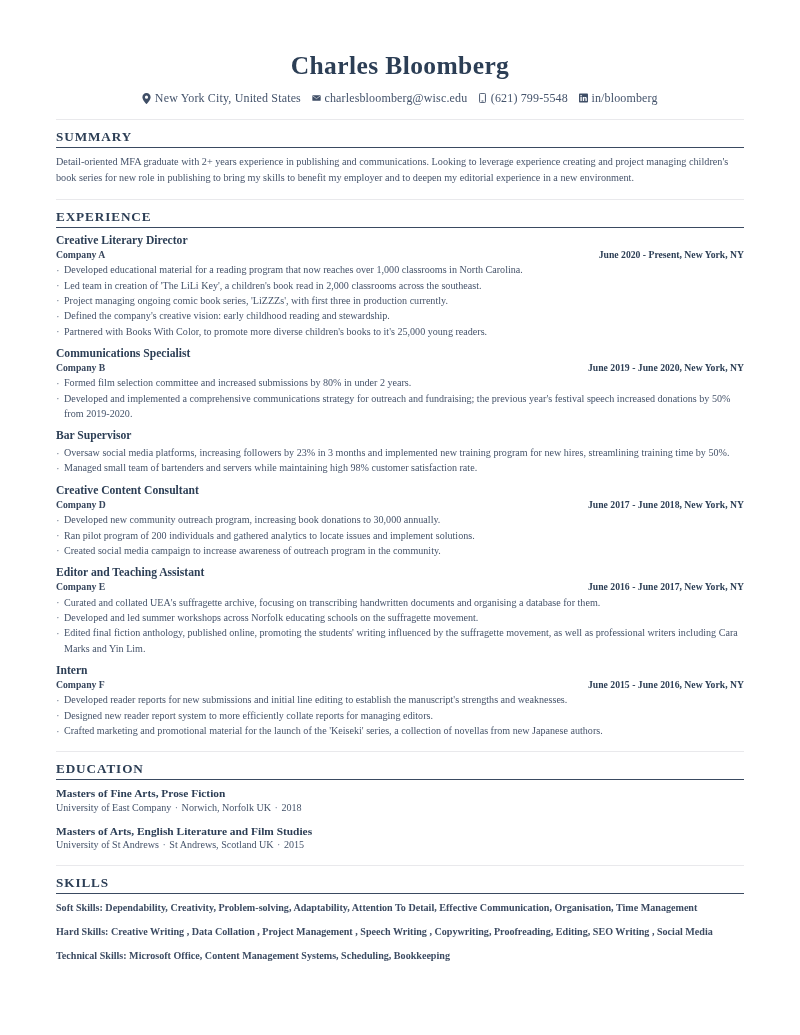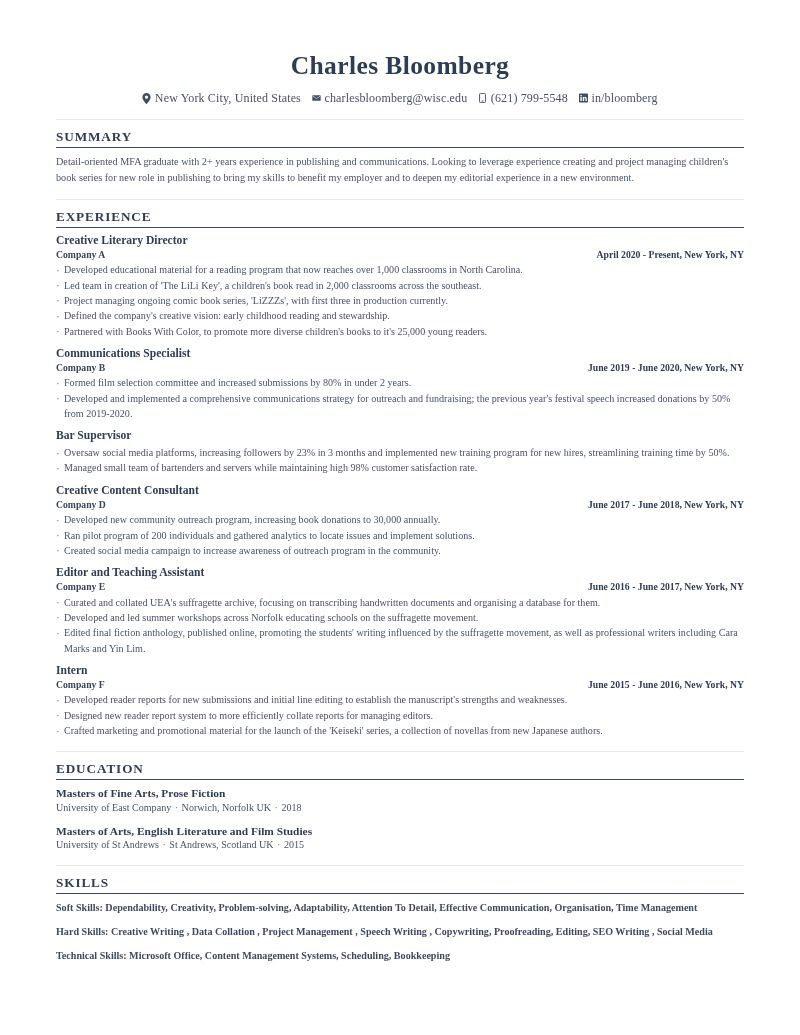--- a/index.html
+++ b/index.html
@@ -237,21 +237,21 @@
 
     <div class="section">
       <div class="section-divider"></div>
       <div class="section-title">EXPERIENCE</div>
       <div class="section-body">
 
         <div class="job">
           <div class="job-title">Creative Literary Director</div>
           <div class="job-meta">
             <span class="job-company">Company A</span>
-            <span class="job-daterange">April 2020 - Present, New York, NY</span>
+            <span class="job-daterange">June 2020 - Present, New York, NY</span>
           </div>
           <ul class="bullets">
             <li>Developed educational material for a reading program that now reaches over 1,000 classrooms in North Carolina.</li>
             <li>Led team in creation of 'The LiLi Key', a children's book read in 2,000 classrooms across the southeast.</li>
             <li>Project managing ongoing comic book series, 'LiZZZs', with first three in production currently.</li>
             <li>Defined the company's creative vision: early childhood reading and stewardship.</li>
             <li>Partnered with Books With Color, to promote more diverse children's books to it's 25,000 young readers.</li>
           </ul>
         </div>
 

